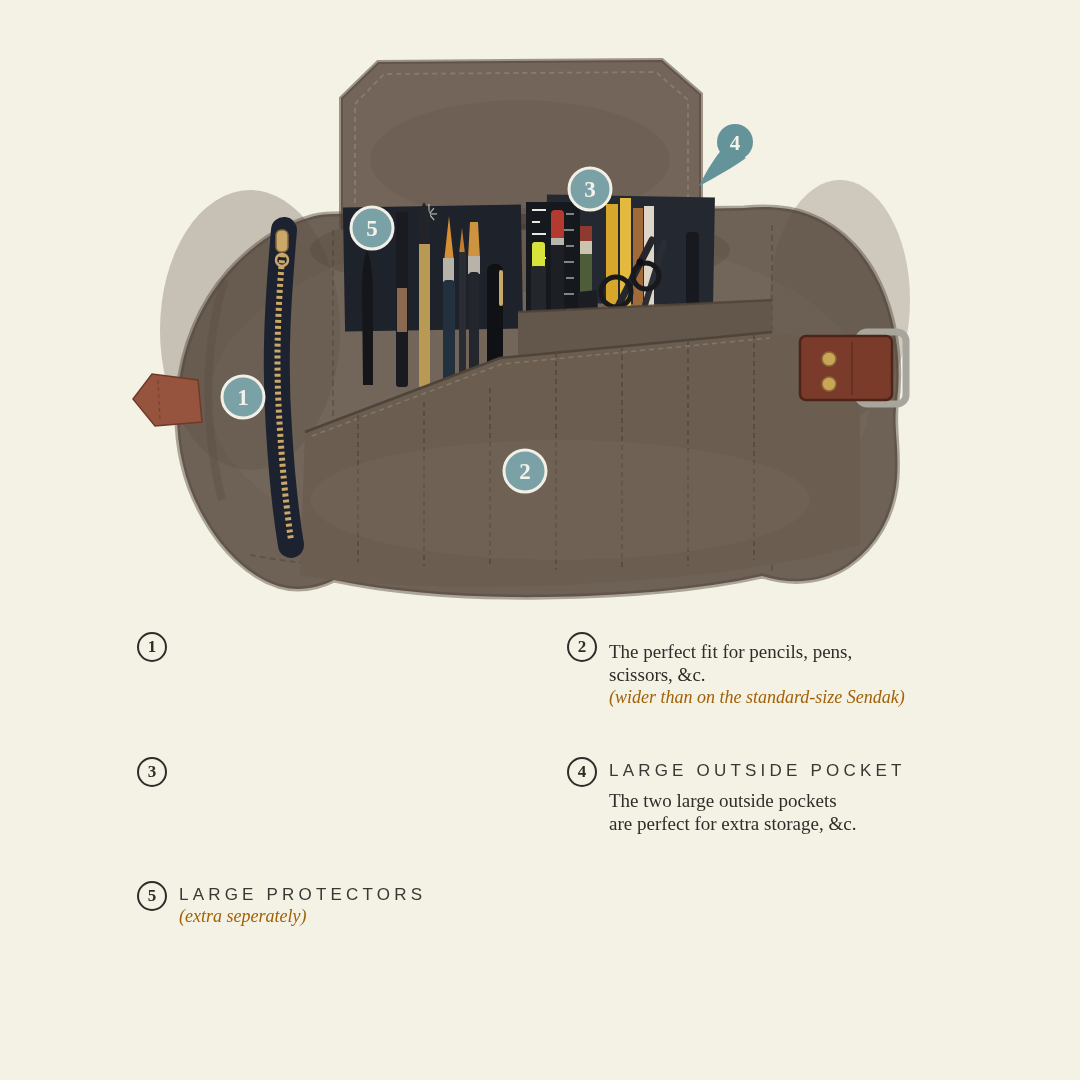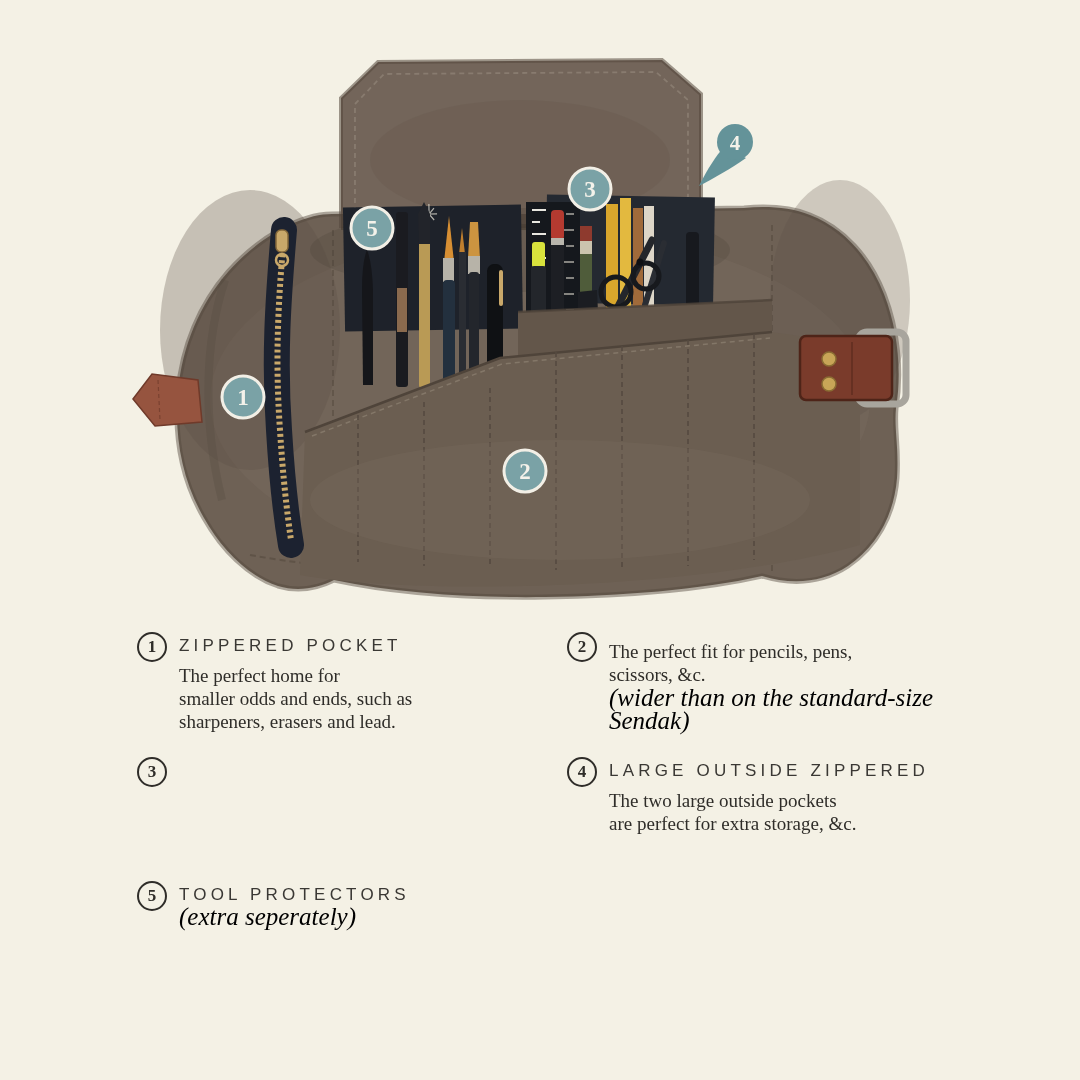--- a/index.html
+++ b/index.html
@@ -9,22 +9,22 @@
 
   .legend-item{position:absolute;display:flex;gap:12px;align-items:flex-start;}
   .num-circle{flex:0 0 auto;width:30px;height:30px;box-sizing:border-box;border:2px solid #2f2d29;
     border-radius:50%;color:#2f2d29;font-family:"Liberation Serif",serif;font-weight:bold;
     font-size:17px;line-height:26px;text-align:center;}
   .legend-text{flex:1 1 auto;}
   .legend-title{font-family:"Liberation Sans",sans-serif;font-size:17px;letter-spacing:4.2px;
     color:#3a3834;margin-top:4px;white-space:nowrap;}
   .legend-body{font-family:"Liberation Serif",serif;font-size:19px;line-height:23px;
     color:#2f2d29;margin-top:8px;white-space:pre-line;}
-  .legend-note{font-family:"Liberation Serif",serif;font-style:italic;font-size:25px;
-    line-height:23px;color:#000000;white-space:pre-line;}
+  .legend-note{font-family:"Liberation Serif",serif;font-style:italic;font-size:18px;
+    line-height:23px;color:#a16207;white-space:pre-line;}
   .badge-num{font-family:"Liberation Serif",serif;font-weight:bold;fill:#f4f2ea;}
 </style>
 </head>
 <body>
 
 <div class="canvas">
 
   <svg class="photo-svg" width="1080" height="615" viewBox="0 0 1080 615">
 
     <g>
@@ -179,27 +179,20 @@
       <text class="badge-num" x="735" y="150" font-size="21" text-anchor="middle">4</text>
     </g>
     <g>
       <circle cx="372" cy="228" r="21" fill="#7aa2a6" stroke="#f2efe6" stroke-width="3"></circle>
       <text class="badge-num" x="372" y="236" font-size="23" text-anchor="middle">5</text>
     </g>
   </svg>
 
   <div class="legend-item" style="left:137px;top:632px;width:385px">
     <div class="num-circle">1</div>
-    <div class="legend-text">
-      <div class="legend-title">ZIPPERED POCKET</div>
-      <div class="legend-body">The perfect home for
-smaller odds and ends, such as
-sharpeners, erasers and lead.</div>
-      <div class="legend-note"></div>
-    </div>
   </div>
 
   <div class="legend-item" style="left:567px;top:632px;width:420px">
     <div class="num-circle">2</div>
     <div class="legend-text">
       <div class="legend-body">The perfect fit for pencils, pens,
 scissors, &amp;c.</div>
       <div class="legend-note">(wider than on the standard-size Sendak)</div>
     </div>
   </div>
@@ -207,28 +200,28 @@
   <div class="legend-item" style="left:137px;top:757px;width:385px">
     <div class="num-circle">3</div>
     <div class="legend-text">
       <div class="legend-note"></div>
     </div>
   </div>
 
   <div class="legend-item" style="left:567px;top:757px;width:420px">
     <div class="num-circle">4</div>
     <div class="legend-text">
-      <div class="legend-title">LARGE OUTSIDE ZIPPERED</div>
+      <div class="legend-title">LARGE OUTSIDE POCKET</div>
       <div class="legend-body">The two large outside pockets
 are perfect for extra storage, &amp;c.</div>
       <div class="legend-note"></div>
     </div>
   </div>
 
   <div class="legend-item" style="left:137px;top:881px;width:385px">
     <div class="num-circle">5</div>
     <div class="legend-text">
-      <div class="legend-title">TOOL PROTECTORS</div>
+      <div class="legend-title">LARGE PROTECTORS</div>
       <div class="legend-note">(extra seperately)</div>
     </div>
   </div>
 
 </div>
 
 </body></html>

